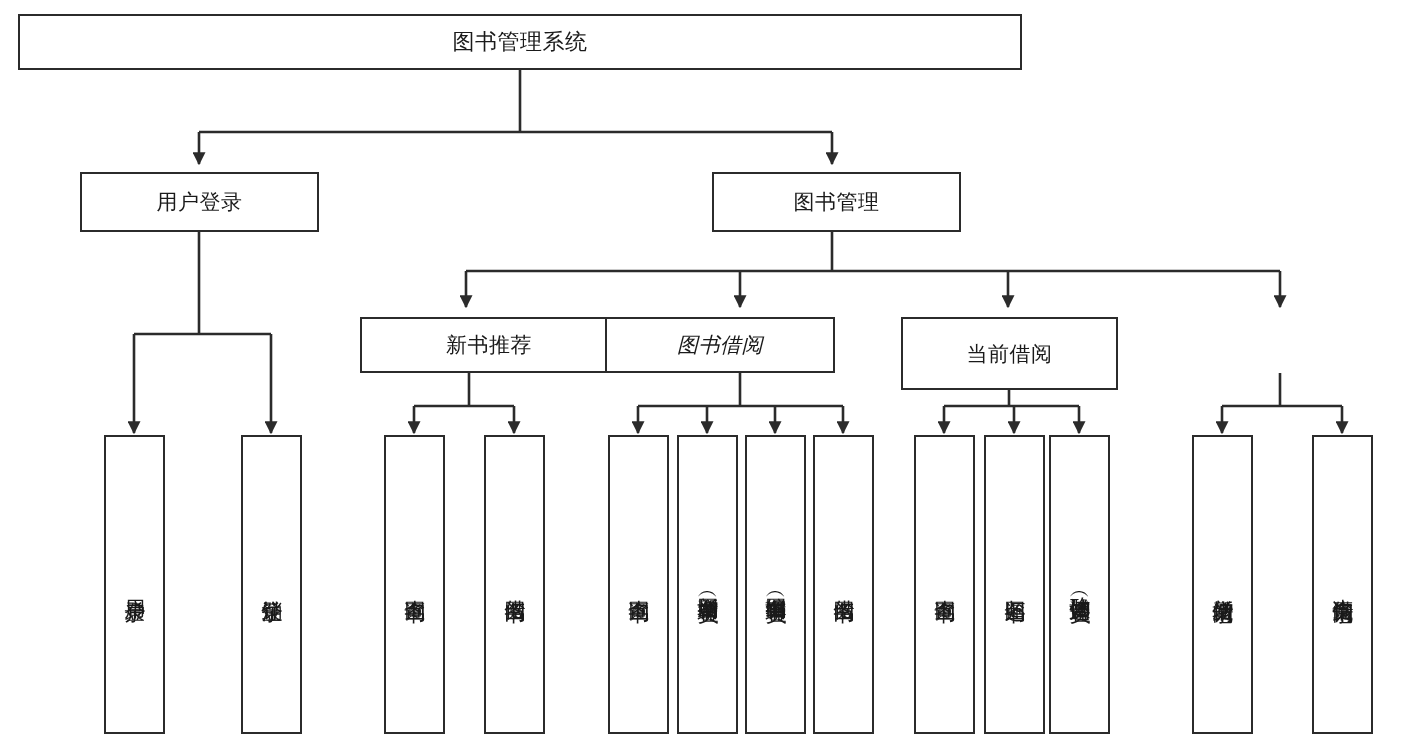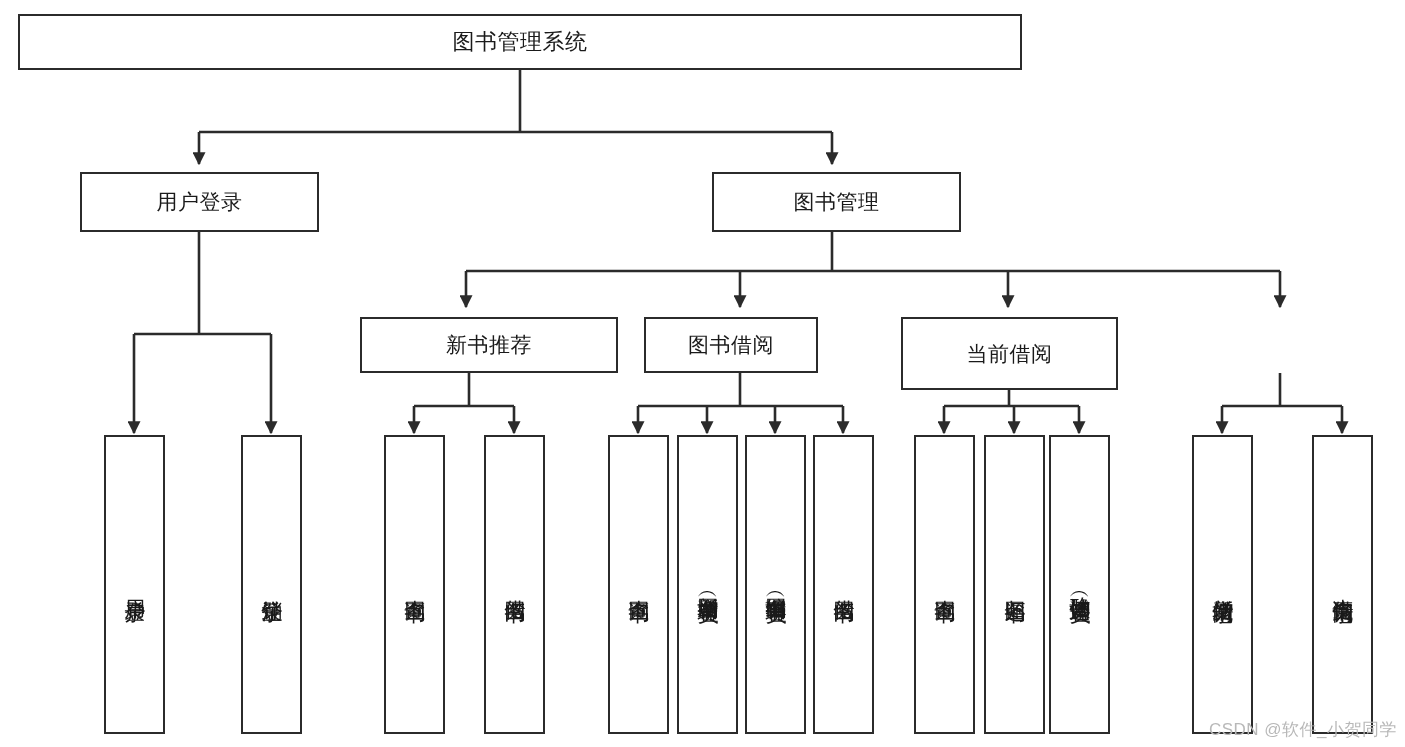--- a/index.html
+++ b/index.html
@@ -131,21 +131,21 @@
   </div>
 
   <div class="node node-h" style="left:712px; top:172px; width:249px; height:60px;">
     <span class="node-label">图书管理</span>
   </div>
 
   <div class="node node-h" style="left:360px; top:317px; width:258px; height:56px;">
     <span class="node-label">新书推荐</span>
   </div>
 
-  <div class="node node-h" style="left:644px; top:317px; width:174px; height:56px;">
+  <div class="node node-h" style="left:605px; top:317px; width:230px; height:56px;font-style:italic;">
     <span class="node-label">图书借阅</span>
   </div>
 
   <div class="node node-h" style="left:901px; top:317px; width:217px; height:73px;">
     <span class="node-label">当前借阅</span>
   </div>
 
 
   <div class="node node-v" style="left:104px; top:435px; width:61px; height:299px;">
     <span class="node-label">用户登录</span>
@@ -192,15 +192,14 @@
   </div>
 
   <div class="node node-v" style="left:1192px; top:435px; width:61px; height:299px;">
     <span class="node-label">新增借阅记录</span>
   </div>
 
   <div class="node node-v" style="left:1312px; top:435px; width:61px; height:299px;">
     <span class="node-label">查询借阅记录</span>
   </div>
 
-  <div id="watermark">CSDN @软件_小贺同学</div>
 
 </div>
 
 </body></html>

